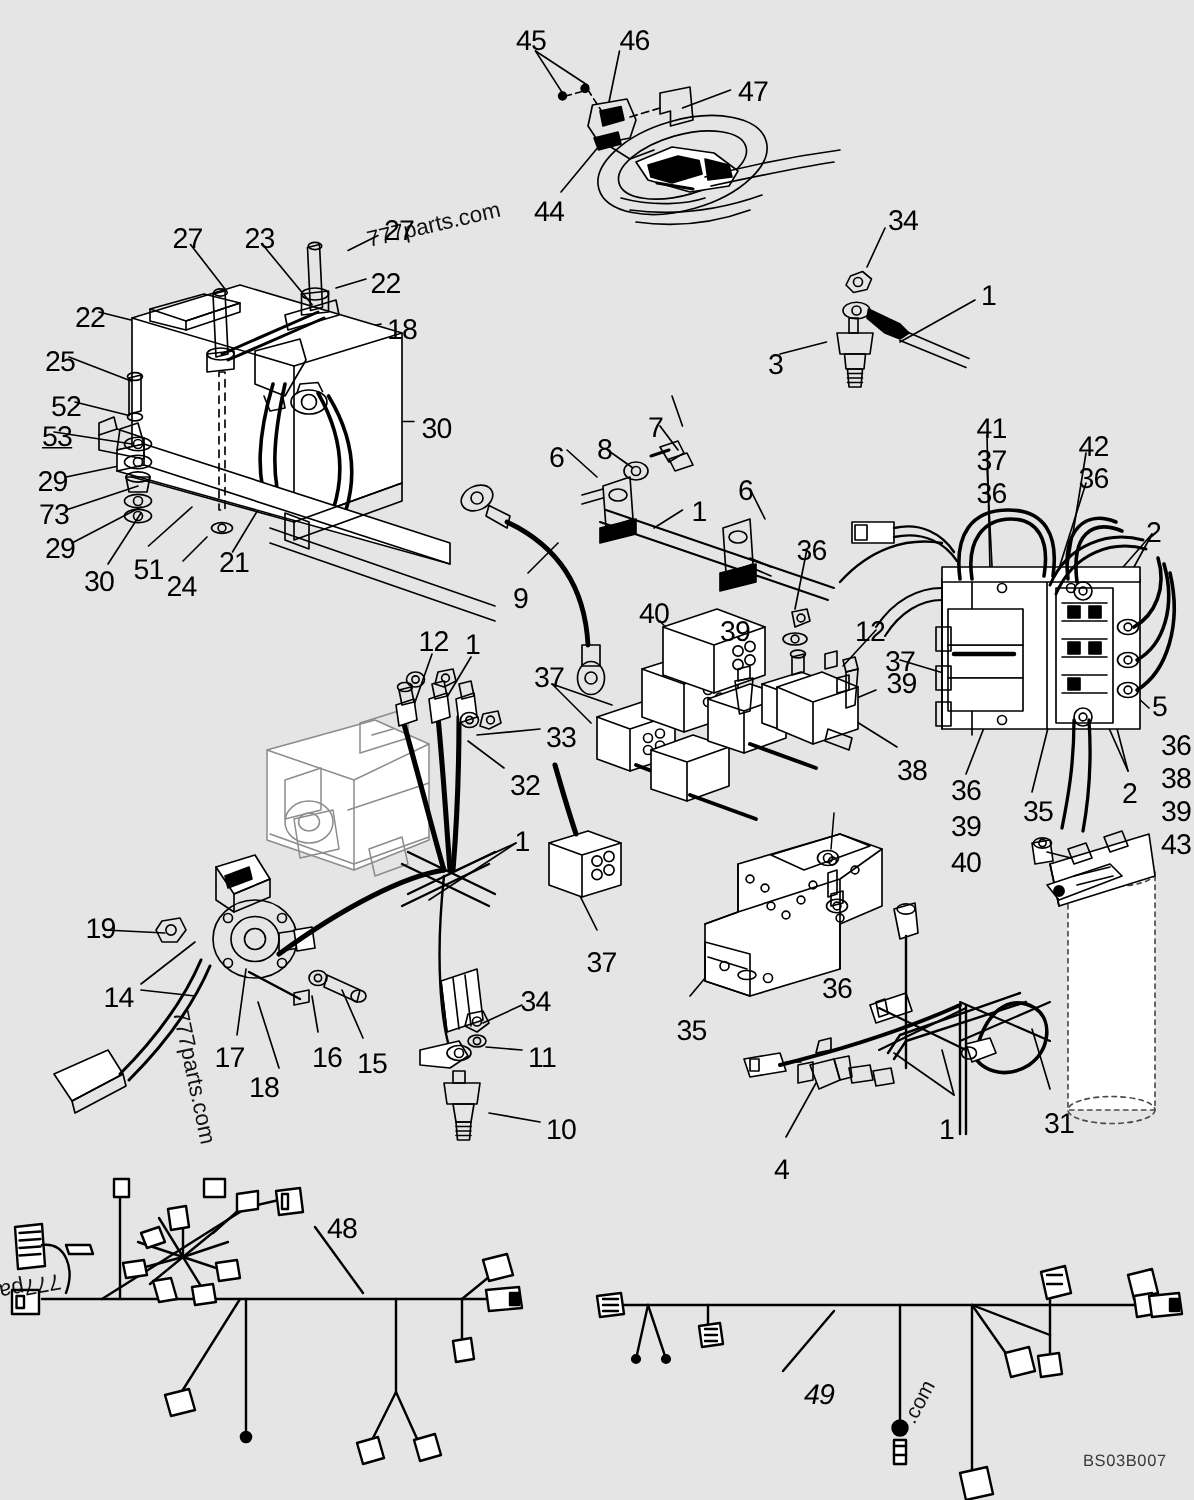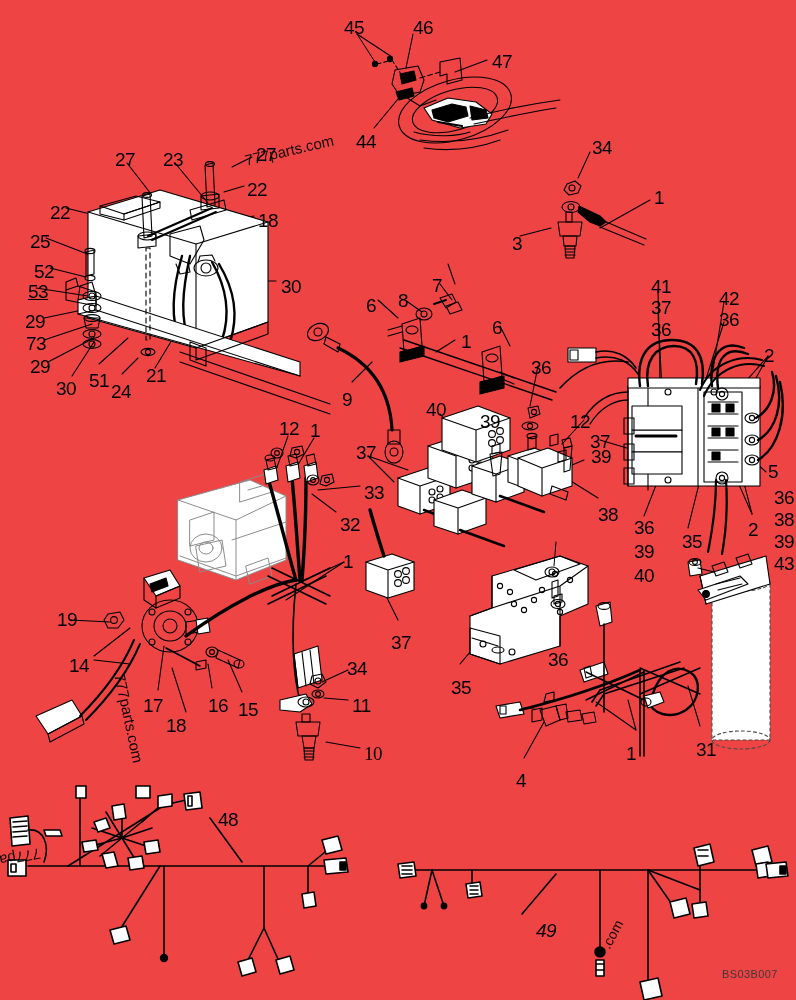--- a/index.html
+++ b/index.html
@@ -1,17 +1,17 @@
 <!DOCTYPE html>
 <html><head>
 <meta charset="utf-8">
 <style>
   html,body{margin:0;padding:0;background:#fff;}
   body{width:796px;height:1000px;font-family:"Liberation Sans",sans-serif;overflow:hidden;}
-  #sheet{position:relative;width:796px;height:1000px;background:#ef4444;}
+  #sheet{position:relative;width:796px;height:1000px;background:#e5e5e5;}
   svg#art{position:absolute;left:0;top:0;width:796px;height:1000px;}
   .cl{position:absolute;font-family:"Liberation Sans",sans-serif;font-size:19px;color:#000;
       line-height:1;white-space:nowrap;letter-spacing:-0.5px;}
   .wm{position:absolute;color:#000;font-family:"Liberation Sans",sans-serif;font-size:15px;
       white-space:nowrap;opacity:.92;}
   .code{position:absolute;font-size:11px;color:#3a3a3a;letter-spacing:.4px;}
 </style>
 </head>
 <body>
 
@@ -704,21 +704,21 @@
       <div class="cl" style="left: 340px; top: 515px;">32</div>
       <div class="cl" style="left: 343px; top: 552px;">1</div>
       <div class="cl" style="left: 57px; top: 610px;">19</div>
       <div class="cl" style="left: 69px; top: 656px;">14</div>
       <div class="cl" style="left: 143px; top: 696px;">17</div>
       <div class="cl" style="left: 166px; top: 716px;">18</div>
       <div class="cl" style="left: 208px; top: 696px;">16</div>
       <div class="cl" style="left: 238px; top: 700px;">15</div>
       <div class="cl" style="left: 347px; top: 659px;">34</div>
       <div class="cl" style="left: 352px; top: 696px;">11</div>
-      <div class="cl" style="left: 364px; top: 744px; font-family: Liberation Serif, serif;">10</div>
+      <div class="cl" style="left: 364px; top: 744px;">10</div>
       <div class="cl" style="left: 391px; top: 633px;">37</div>
       <div class="cl" style="left: 451px; top: 678px;">35</div>
       <div class="cl" style="left: 548px; top: 650px;">36</div>
       <div class="cl" style="left: 516px; top: 771px;">4</div>
       <div class="cl" style="left: 626px; top: 744px;">1</div>
       <div class="cl" style="left: 696px; top: 740px;">31</div>
       <div class="cl" style="left: 218px; top: 810px;">48</div>
       <div class="cl" style="left: 536px; top: 921px; font-style: italic;">49</div>
     </div>
 <div id="watermark-layer">

